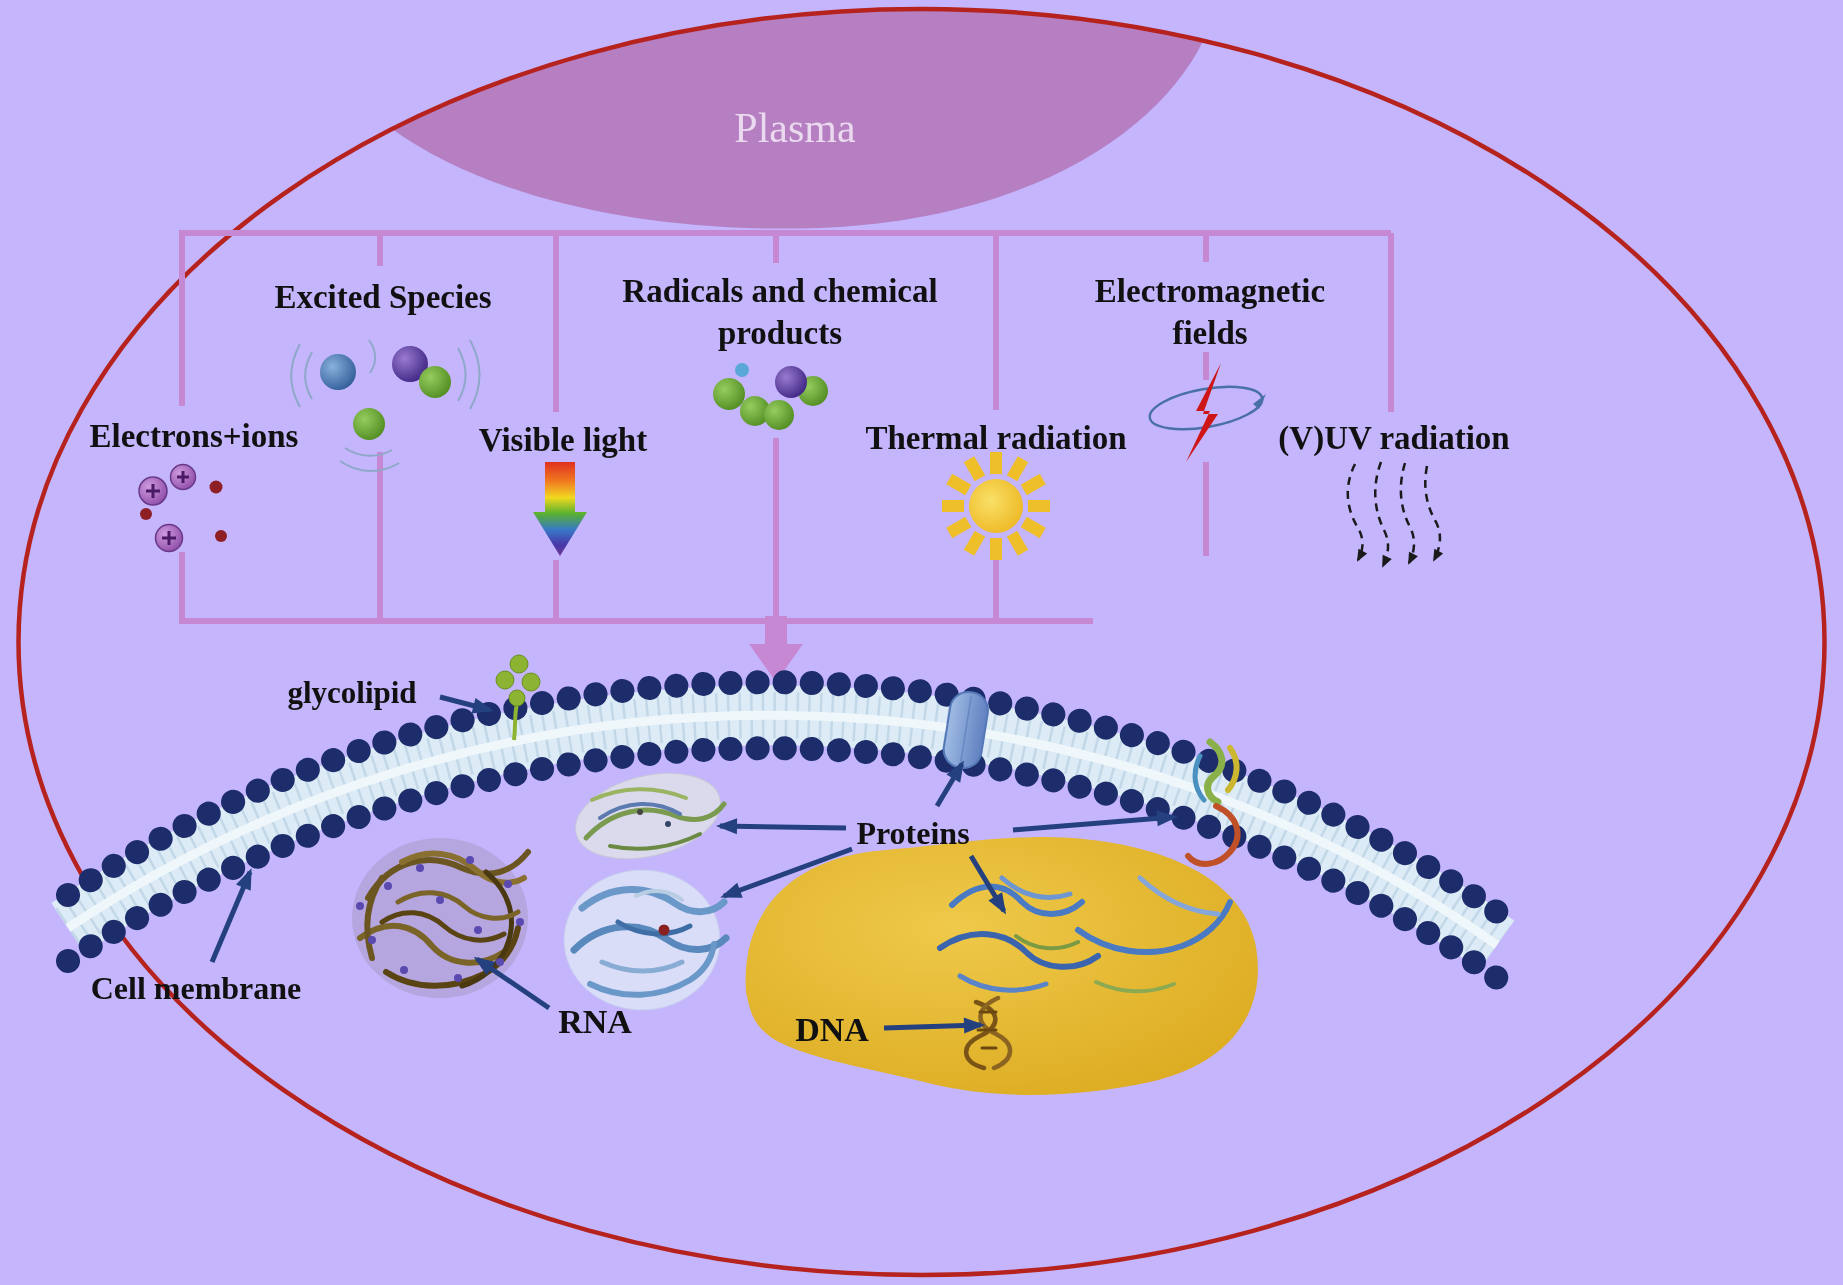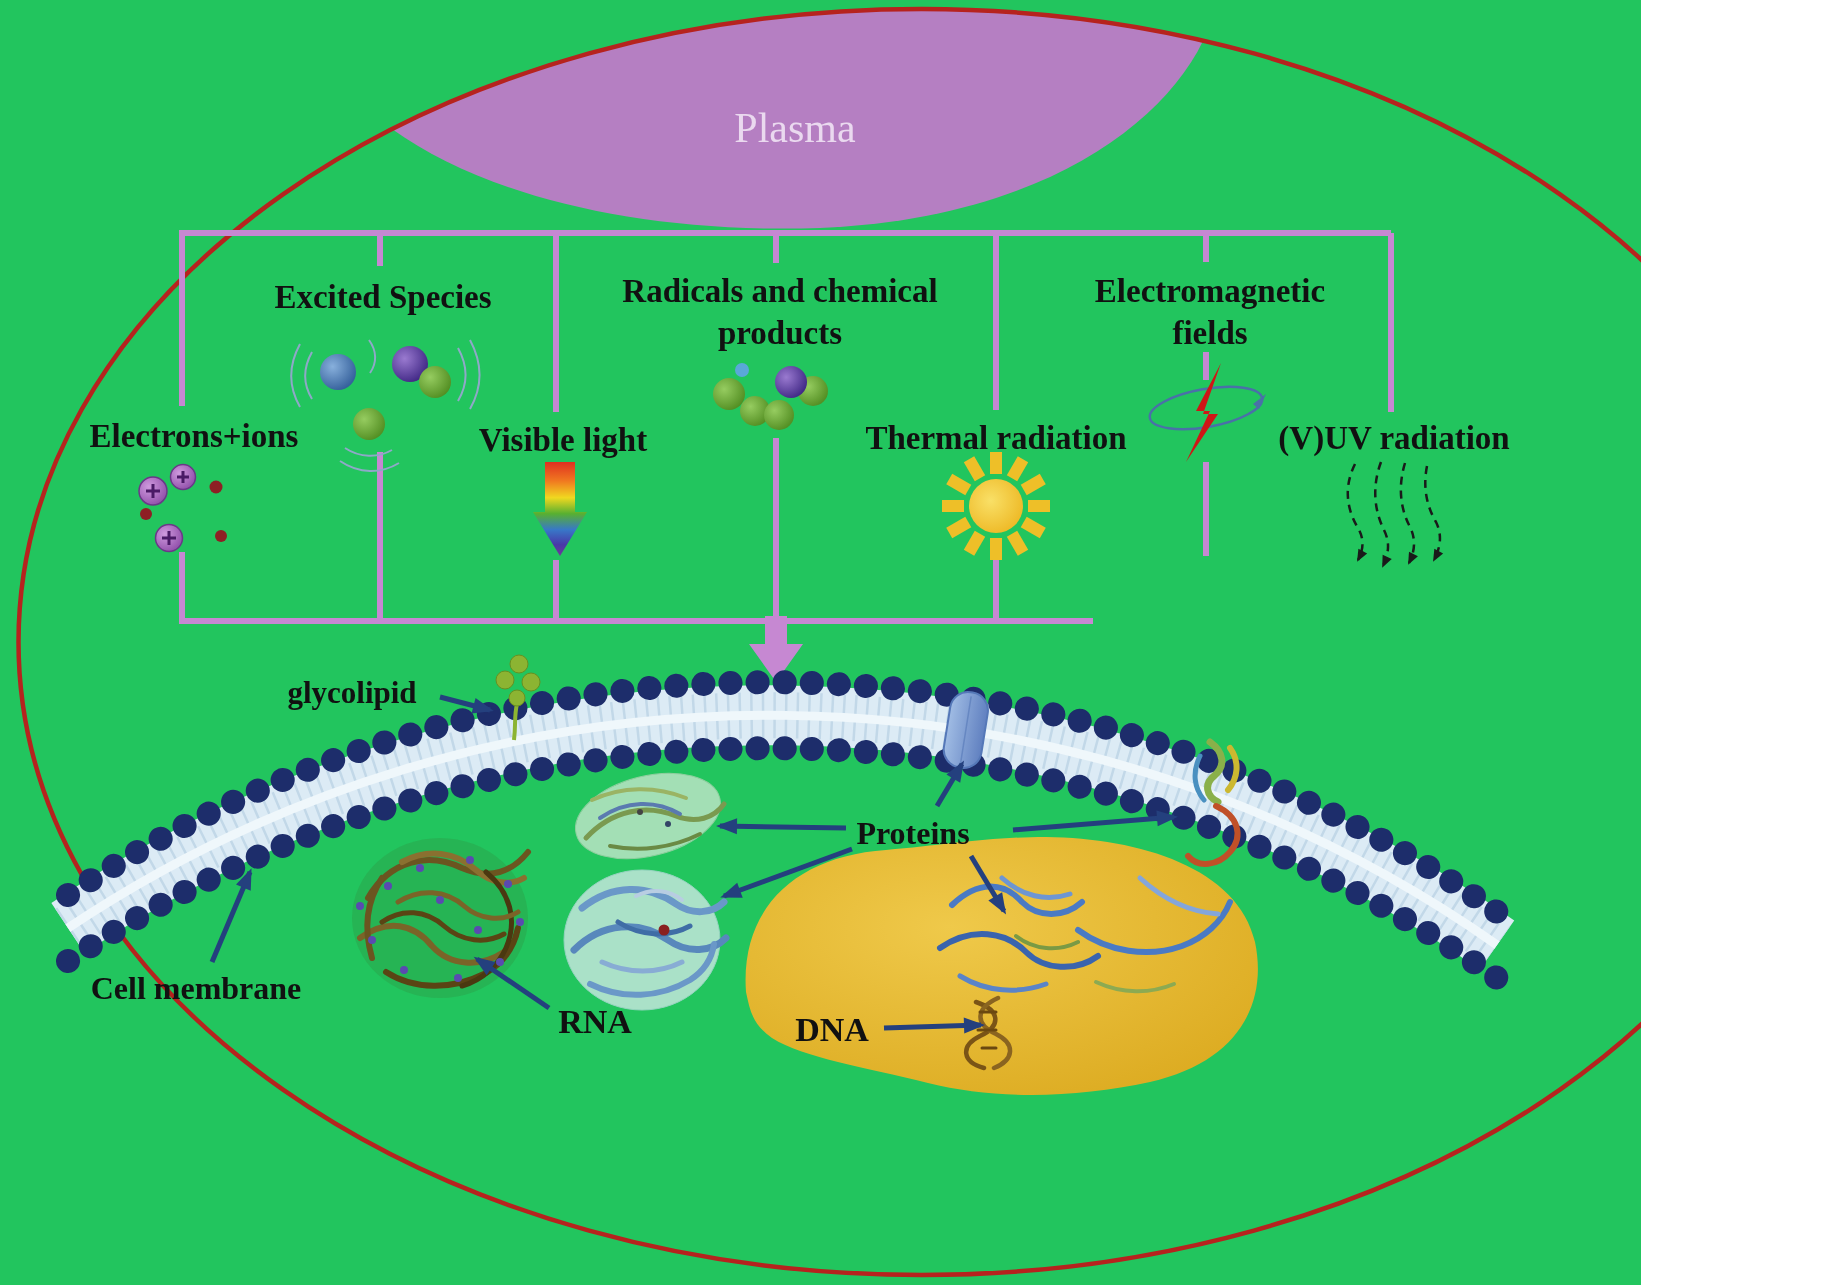--- a/index.html
+++ b/index.html
@@ -1,16 +1,16 @@
 <!DOCTYPE html>
 <html><head>
 <meta charset="utf-8">
 <style>
   html,body{margin:0;padding:0;background:#ffffff;}
-  .stage{position:relative;width:1641px;height:1285px;background:#22c55e;overflow:hidden;
+  .stage{position:relative;width:1843px;height:1285px;background:#c4b5fd;overflow:hidden;
          font-family:"Liberation Serif", serif;}
   svg{display:block;}
   text{font-family:"Liberation Serif", serif;}
   .lbl{font-weight:bold;fill:#111111;}
 </style>
 </head>
 <body>
 
 <div class="stage">
 <svg width="1843" height="1285" viewBox="0 0 1843 1285">

